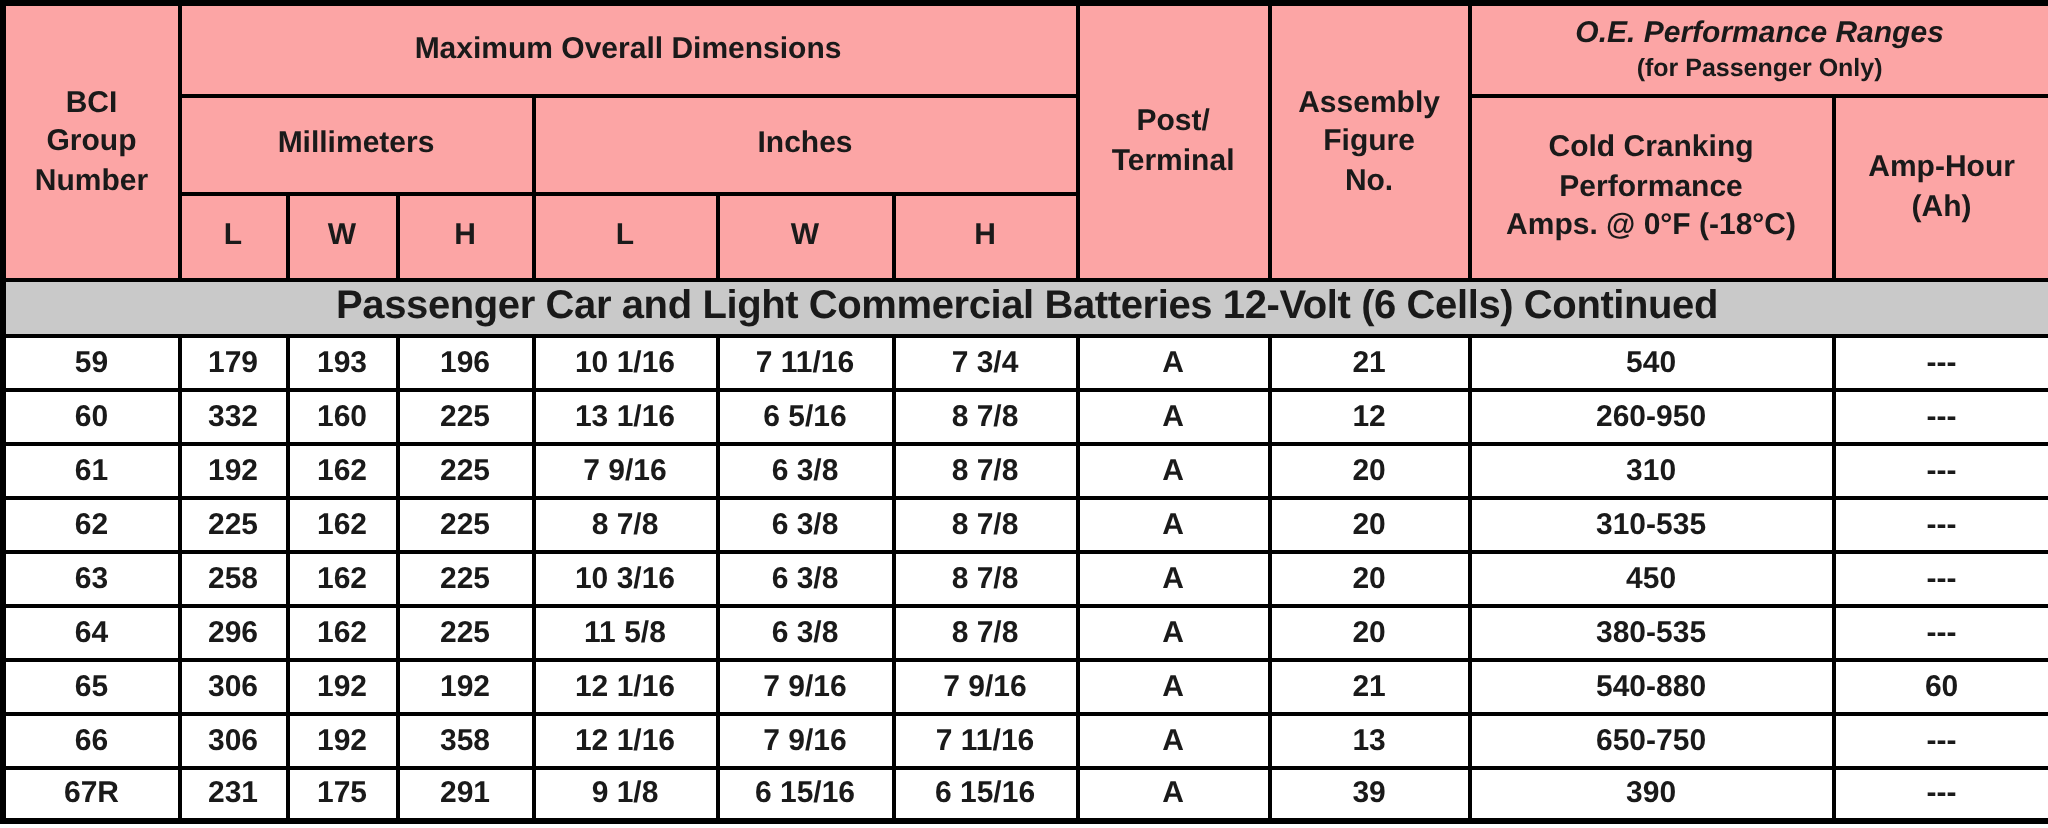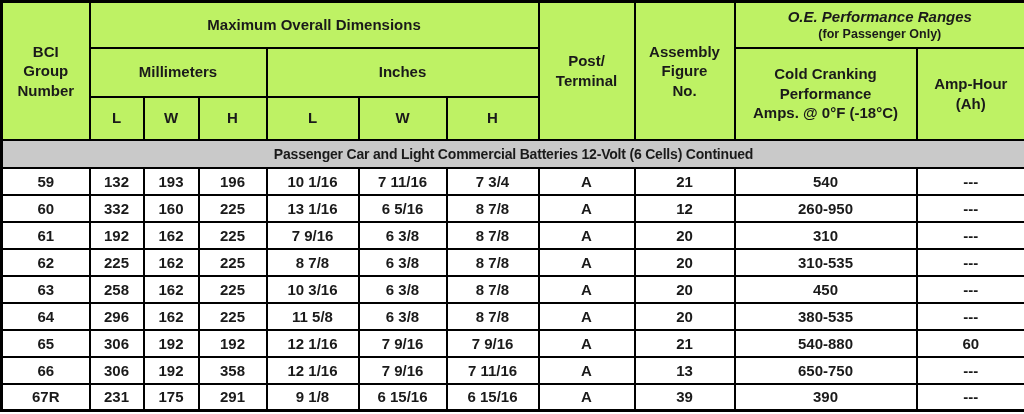--- a/index.html
+++ b/index.html
@@ -29,40 +29,40 @@
     padding: 0 2px;
     text-align: center;
     vertical-align: middle;
     font-weight: bold;
     overflow: hidden;
   }
   
   thead th {
     font-size: 15px;
     line-height: 1.3;
-    background: #bef264;
+    background: #fca5a5;
   }
   .pre { white-space: pre-line; }
   .oe-sub {
     font-size: 12.5px;
     line-height: 1.2;
   }
   .oe-title {
     font-size: 15px;
     line-height: 1.25;
     font-style: italic;
   }
   tr.hrow-1 { height: 46px; }
   tr.hrow-2 { height: 49px; }
   tr.hrow-3 { height: 43px; }
   
   tr.band-row { height: 28px; }
   td.band {
     background: #c9c9c9;
-    font-size: 14px;
+    font-size: 20px;
     letter-spacing: -0.2px;
   }
   
   tbody tr.data-row { height: 27px; }
   tbody td.cell {
     font-size: 15px;
     background: #ffffff;
   }
 </style>
 </head>
@@ -116,21 +116,21 @@
       <th>H</th>
     </tr>
   </thead>
   <tbody>
     <tr class="band-row">
       <td colspan="11" class="band">Passenger Car and Light Commercial Batteries 12-Volt (6 Cells) Continued</td>
     </tr>
 
   <tr class="data-row">
         <td class="cell">59</td>
-        <td class="cell">132</td>
+        <td class="cell">179</td>
         <td class="cell">193</td>
         <td class="cell">196</td>
         <td class="cell">10 1/16</td>
         <td class="cell">7 11/16</td>
         <td class="cell">7 3/4</td>
         <td class="cell">A</td>
         <td class="cell">21</td>
         <td class="cell">540</td>
         <td class="cell">---</td>
       </tr>

